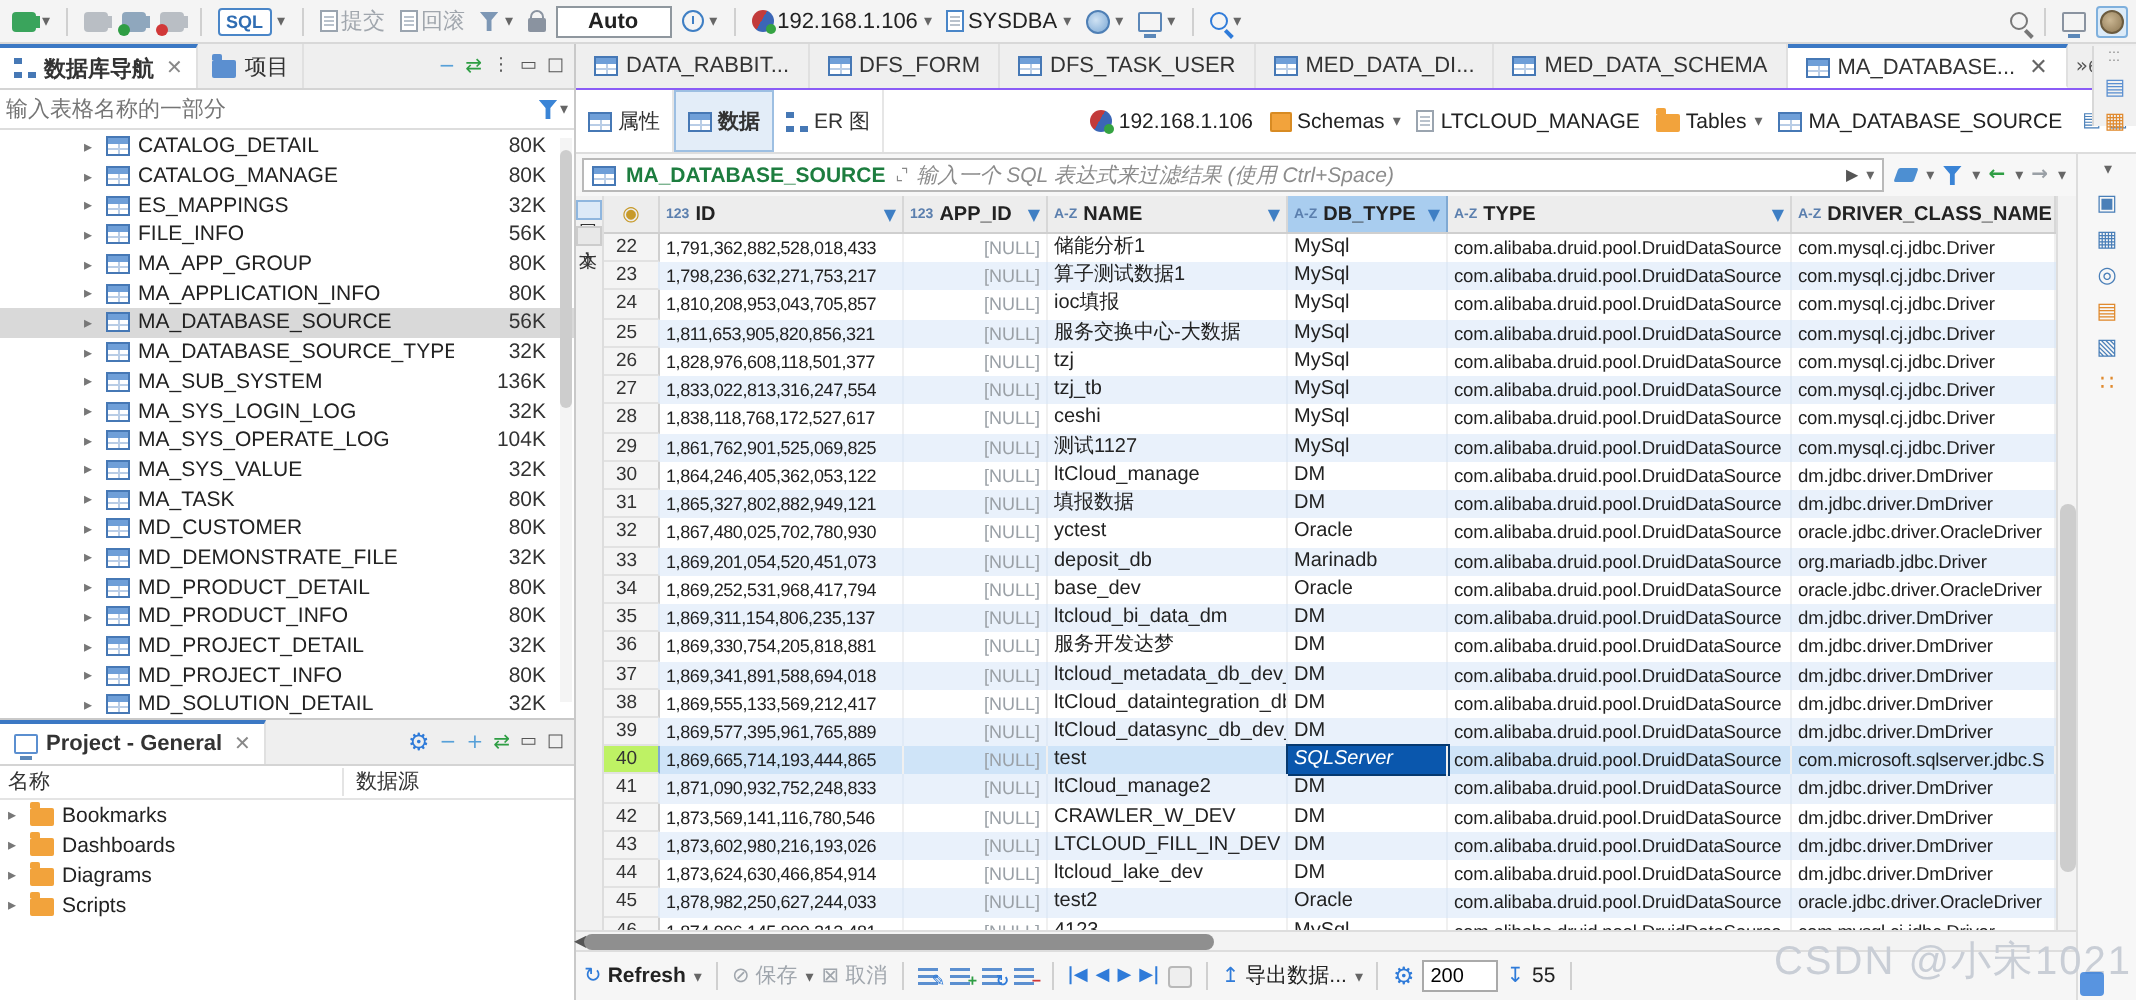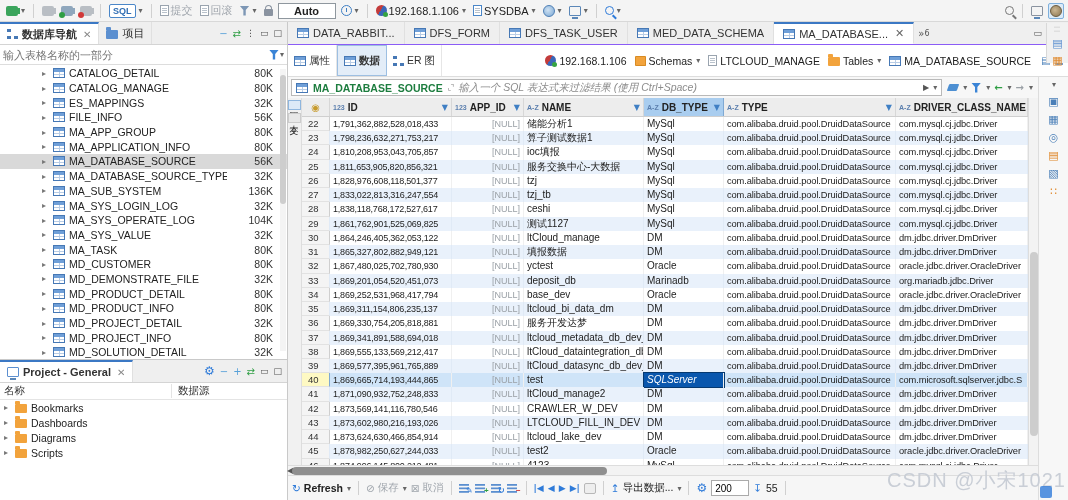--- a/index.html
+++ b/index.html
@@ -168,21 +168,21 @@
   .keydot { color:#c79a2a; font-size:10px; }
   .g-body { flex:1; overflow:hidden; }
   .g-row { height:14.24px; background:#fff; }
   .g-row.alt { background:#e9f1fb; }
   .g-row.sel { background:#cfe4f8; }
   .cell { padding:0 3px; font-size:10px; line-height:14.24px; white-space:nowrap; overflow:hidden;
           border-right:1px solid #f0f0f0; }
   .g-row.alt .cell { border-right:1px solid #e0eaf6; }
   .cell.num { background:#f4f4f4; color:#333; text-align:left; padding-left:6px;
               border-right:1px solid #cfcfcf; border-bottom:1px solid #e2e2e2; font-size:9.5px; }
-  .g-row.sel .cell.num { background:#fef9c3; border-right:1px solid #7fa9d3; }
+  .g-row.sel .cell.num { background:#bef264; border-right:1px solid #7fa9d3; }
   .cell.id { text-align:left; font-size:9px; letter-spacing:-0.2px; }
   .cell.app { text-align:right; color:#9aa0a6; font-size:9px; }
   .cell.mono { font-size:9.3px; letter-spacing:-0.1px; }
   .cell.selcell { background:#0a57ad; color:#fff; outline:1px solid #06396f;font-style:italic; }
 
   .vscroll { width:10px; background:#f3f3f3; border-left:1px solid #ddd; position:relative; }
   .vscroll .th { position:absolute; left:1px; width:8px; top:42%; height:50%; background:#cdcdcd; border-radius:4px; }
   .hscroll { height:10px; background:#f3f3f3; border-top:1px solid #ddd; position:relative; }
   .hscroll .th { position:absolute; top:1px; height:8px; left:4px; width:42%; background:#8f8f8f; border-radius:4px; }
   .hscroll .la { position:absolute; left:-1px; top:0; color:#555; font-size:8px; }
@@ -511,20 +511,24 @@
           <span class="tico"></span>
           <span>DATA_RABBIT...</span>
         </div>
         <div class="etab">
           <span class="tico"></span>
           <span>DFS_FORM</span>
         </div>
         <div class="etab">
           <span class="tico"></span>
           <span>DFS_TASK_USER</span>
+        </div>
+        <div class="etab">
+          <span class="tico"></span>
+          <span>MED_DATA_DI...</span>
         </div>
         <div class="etab">
           <span class="tico"></span>
           <span>MED_DATA_SCHEMA</span>
         </div>
         <div class="etab active">
           <span class="tico"></span>
           <span>MA_DATABASE...</span>
           <span class="close">✕</span>
         </div>

